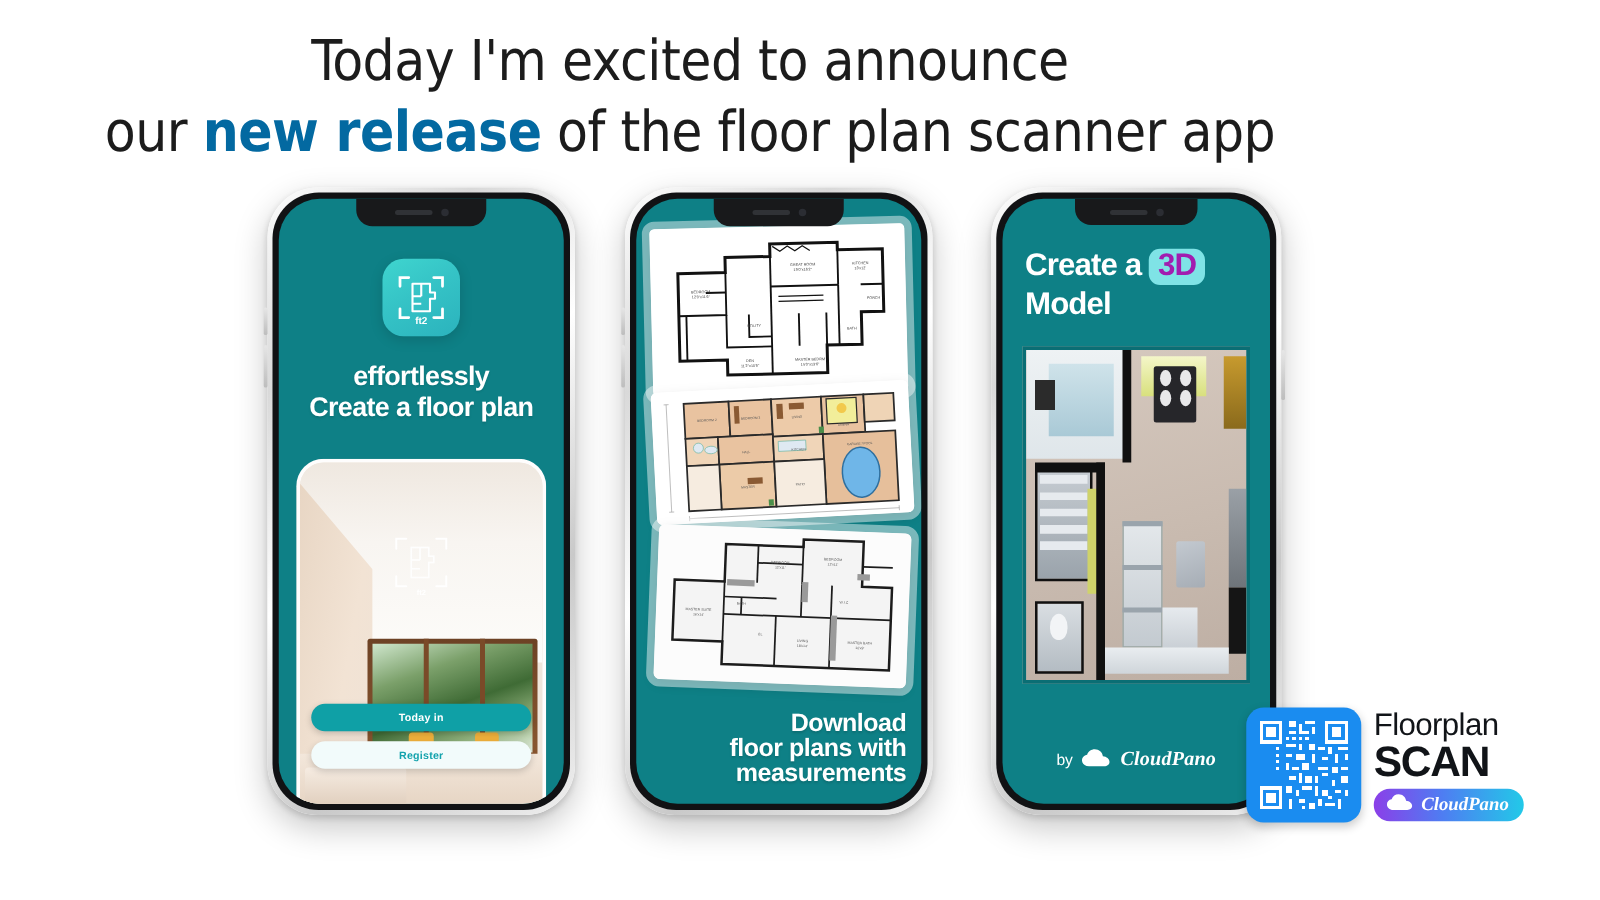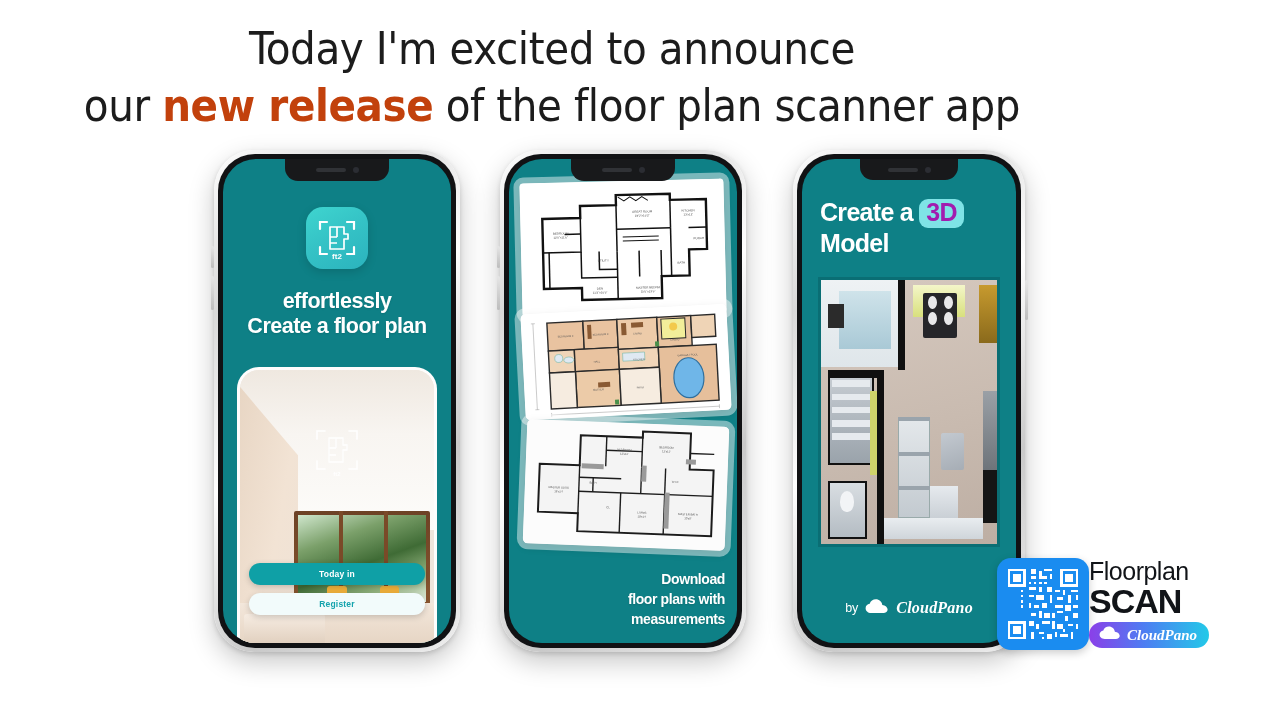--- a/index.html
+++ b/index.html
@@ -13,21 +13,21 @@
 
   
   .headline {
     position: absolute; left: 0; top: 20px; width: 1104px;
     text-align: center;
     font-family: "DejaVu Sans Condensed", "Liberation Sans", sans-serif;
     font-size: 45px; line-height: 57px;
     color: #1c1c1c; font-weight: 400; letter-spacing: -0.4px;
   }
   .headline .hl-line { display: block; white-space: nowrap; }
-  .headline .accent { color: #c2410c; font-weight: 700; }
+  .headline .accent { color: #0369a1; font-weight: 700; }
 
   
   .phone {
     position: absolute;
     border-radius: 40px;
     background: linear-gradient(135deg,#fdfdfd 0%,#d9d9d9 22%,#ffffff 46%,#c9c9c9 72%,#efefef 100%);
     padding: 4px;
     box-shadow: 0 10px 26px rgba(0,0,0,.22), 0 2px 5px rgba(0,0,0,.14);
   }
   .phone-inner {
@@ -116,21 +116,21 @@
     transform: rotate(-1.4deg); border-radius: 4px; }
   #plan-mid { left: 14px; top: 150px; width: 206px; height: 106px;
     transform: rotate(-3deg); }
   #plan-bot { left: 16px; top: 264px; width: 202px; height: 124px;
     transform: rotate(2.2deg); background:#fbfbfb; }
   .plan-svg { width: 100%; height: 100%; display: block; }
 
   .p2-caption {
     position: absolute; left: 10px; right: 12px; bottom: 14px;
     text-align: right; color: #ffffff; font-weight: 700;
-    font-size: 14px; line-height: 20px; letter-spacing: -0.4px;
+    font-size: 20px; line-height: 20px; letter-spacing: -0.4px;
     text-shadow: 0 1px 2px rgba(0,0,0,.15);
   }
 
   
   #phone3 { left: 793px; top: 150px; width: 232px; height: 502px; }
   #phone3 .notch { width: 98px; height: 21px; }
 
   .p3-title {
     position: absolute; left: 18px; top: 38px; right: 10px;
     color: #ffffff; font-weight: 800; font-size: 25px; line-height: 30px;
@@ -149,21 +149,21 @@
   .p3-by {
     position: absolute; left: 0; width: 100%; bottom: 26px;
     display: flex; align-items: center; justify-content: center; gap: 7px;
     color: #ffffff; font-size: 12.5px;
   }
   .p3-by .cp-word { font-family: "Liberation Serif", serif; font-style: italic; font-weight: 700; font-size: 16px; letter-spacing: .2px; }
   .cloud-glyph { display:inline-block; }
 
   
   #badge { position: absolute; left: 997px; top: 558px; width: 232px; height: 108px;
-    display: flex; align-items: flex-start; }
+    display: flex; align-items: center; gap: 10px; }
   #qr { width: 92px; height: 92px; border-radius: 14px; background: #1a8cf0; flex: 0 0 auto;
     display: flex; align-items: center; justify-content: center;
     box-shadow: 0 3px 8px rgba(0,0,0,.2); }
   #qr svg { width: 76px; height: 76px; display:block; }
   .badge-text { display: flex; flex-direction: column; justify-content: center; }
   #brand-floorplan { font-size: 25px; line-height: 26px; color: #111418; font-weight: 400; letter-spacing: -0.5px; }
   #brand-scan { font-size: 34px; line-height: 34px; color: #111418; font-weight: 800; letter-spacing: -1px; }
   #cp-pill {
     margin-top: 4px; height: 26px; border-radius: 14px;
     background: linear-gradient(90deg,#8b3fe8 0%,#4f7cf2 45%,#22c9e8 100%);

